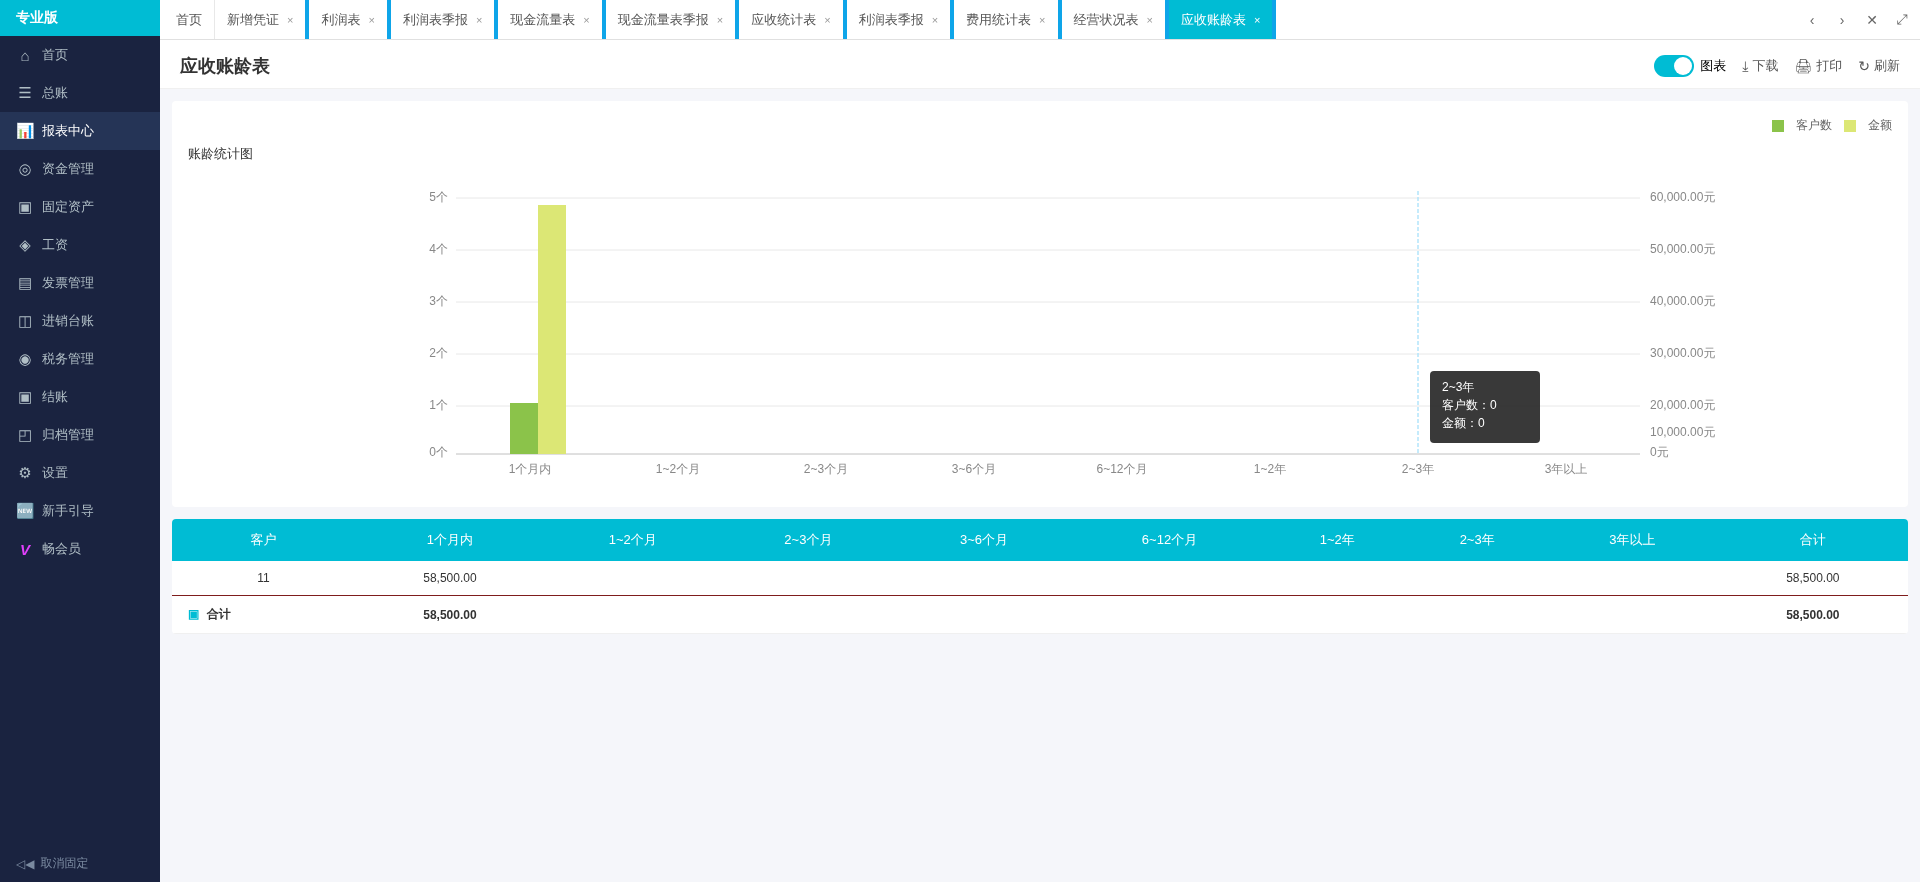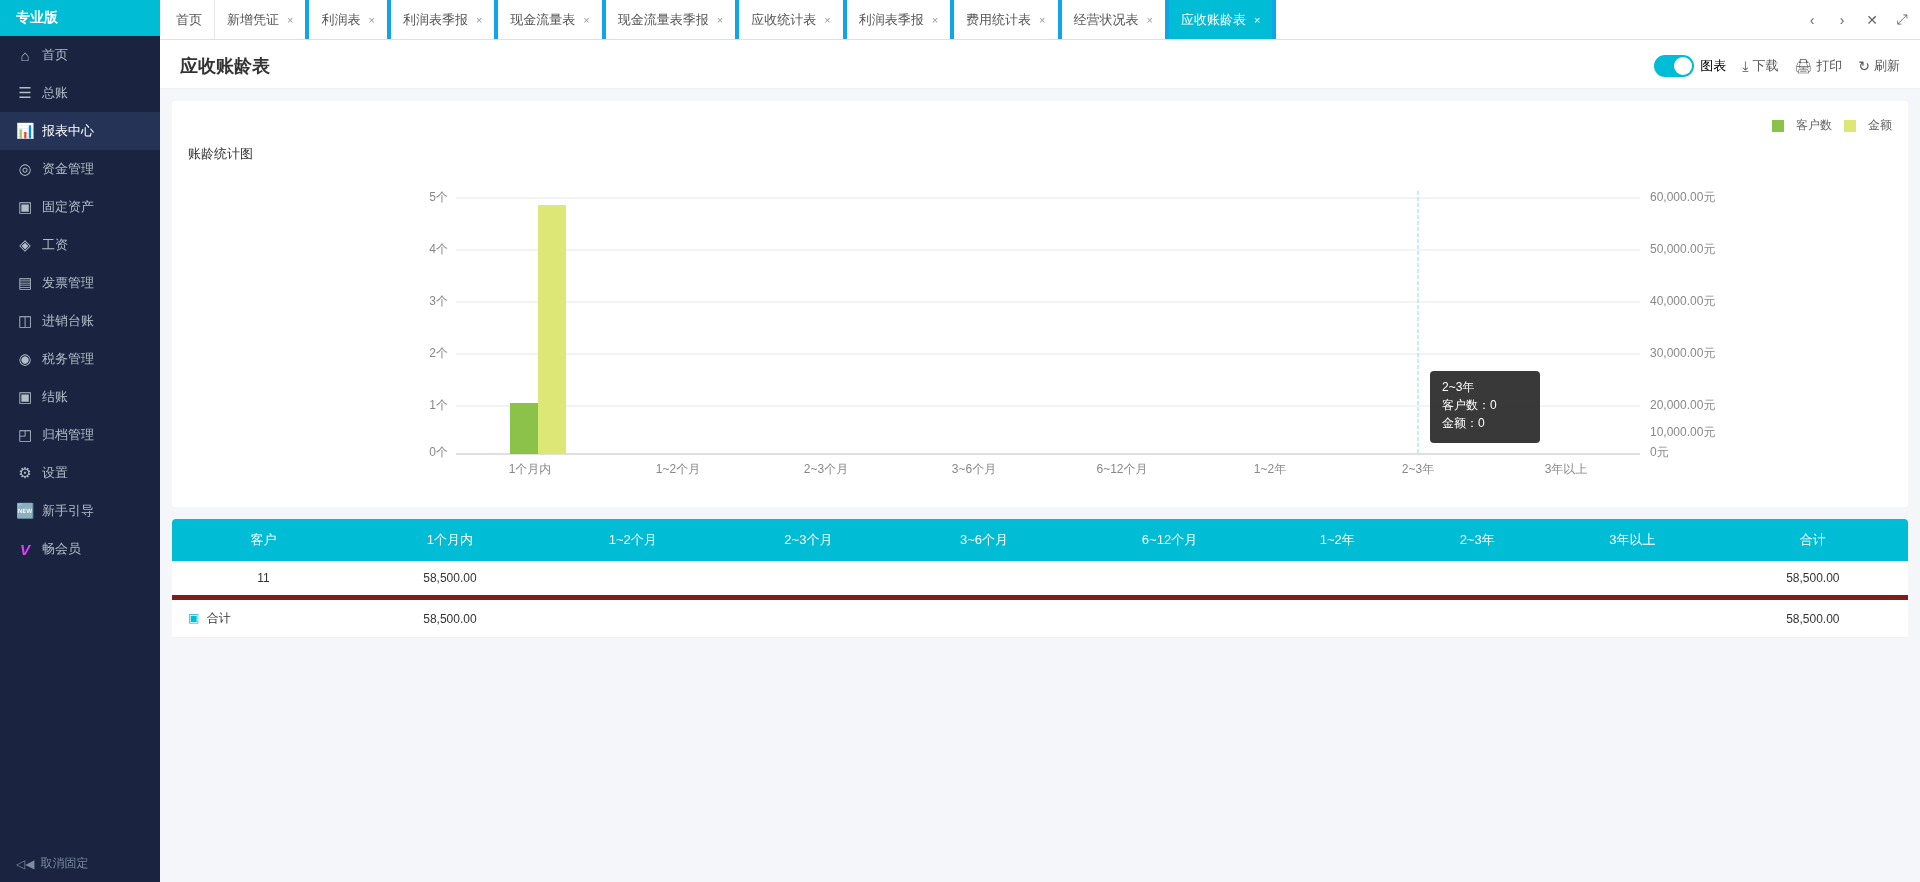--- a/index.html
+++ b/index.html
@@ -191,22 +191,22 @@
     .data-table tbody tr {
       border-bottom: 1px solid #f0f0f0;
     }
     .data-table tbody td {
       padding: 10px 8px;
       text-align: center;
       font-size: 12px;
       color: #333;
     }
     .data-table tbody tr.total-row td {
-      font-weight: normal;
-      border-top: 5px solid #7f1d1d;
+      font-weight: bold;
+      border-top: 1px solid #7f1d1d;
     }
 
     
     ::-webkit-scrollbar { width: 4px; }
     ::-webkit-scrollbar-thumb { background: #ccc; border-radius: 2px; }
   </style>
 </head>
 <body>
 
 <aside class="sidebar">

